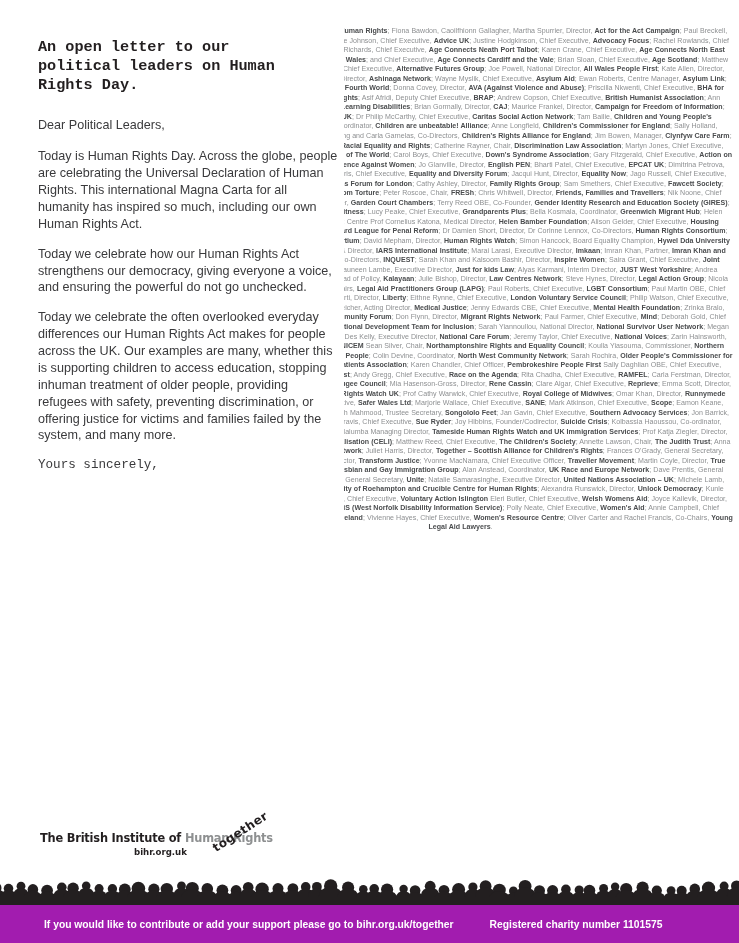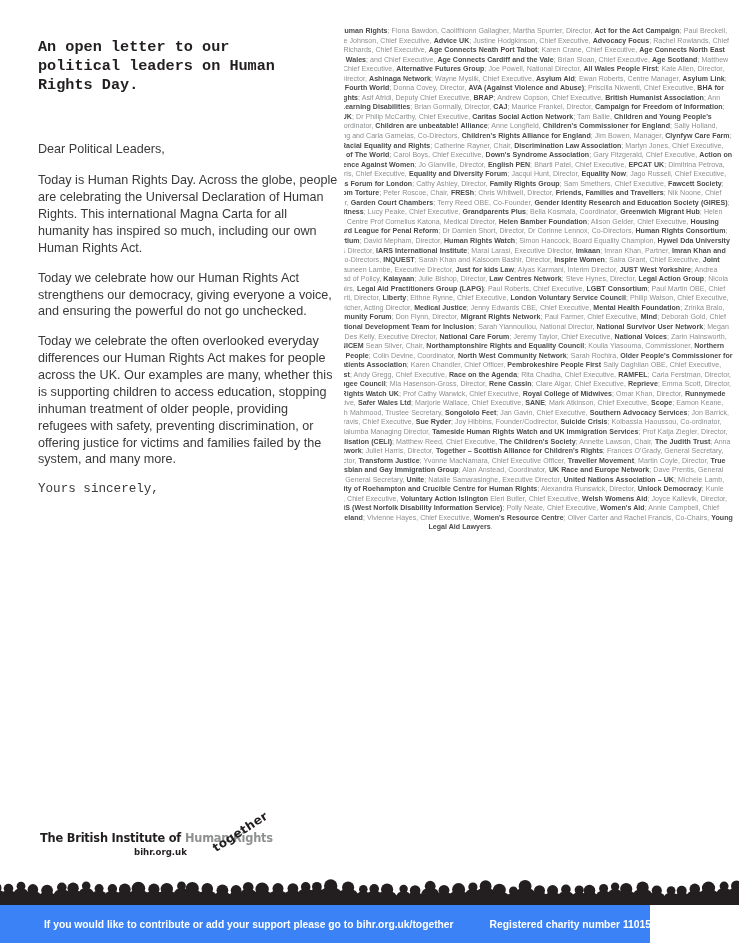--- a/index.html
+++ b/index.html
@@ -31,21 +31,21 @@
   .subtitle {
     font-family: Liberation Mono, monospace;
     font-weight: 700;
     font-size: 15.2px;
     line-height: 1.26;
     color: #231f20;
     margin: 10px 0 0 0;
     width: 268px;
   }
   .letter {
-    margin-top: 46px;
+    margin-top: 22px;
     width: 300px;
   }
   .letter p {
     font-family: "Liberation Sans", sans-serif;
     font-size: 12.6px;
     line-height: 1.34;
     color: #3a3a3c;
     margin: 0 0 13px 0;
     position: relative;
     z-index: 4;
@@ -123,22 +123,22 @@
     background: #ffffff; z-index: 3;
   }
 
   
   .crowd {
     position: absolute; left: 0; bottom: 38px; width: 739px; height: 34px;
     z-index: 7;
   }
   
   .footer {
-    position: absolute; left: 0; bottom: 0; width: 650px; height: 38px;
-    background: #3b82f6;
+    position: absolute; left: 0; bottom: 0; width: 739px; height: 38px;
+    background: #a21caf;
     z-index: 8;
   }
   .footer-inner {
     display: flex; align-items: center; height: 100%;
     padding-left: 44px;
   }
   .footer-text {
     color: #ffffff;
     font-family: "Liberation Sans", sans-serif;
     font-weight: 700;

